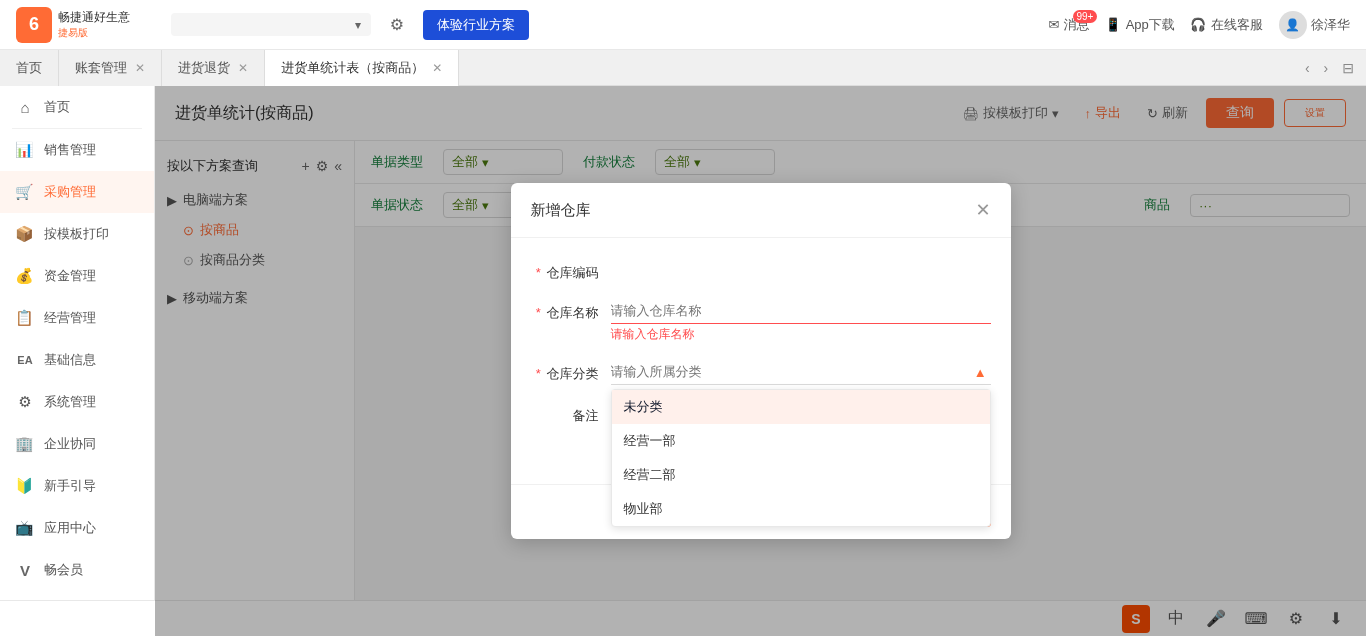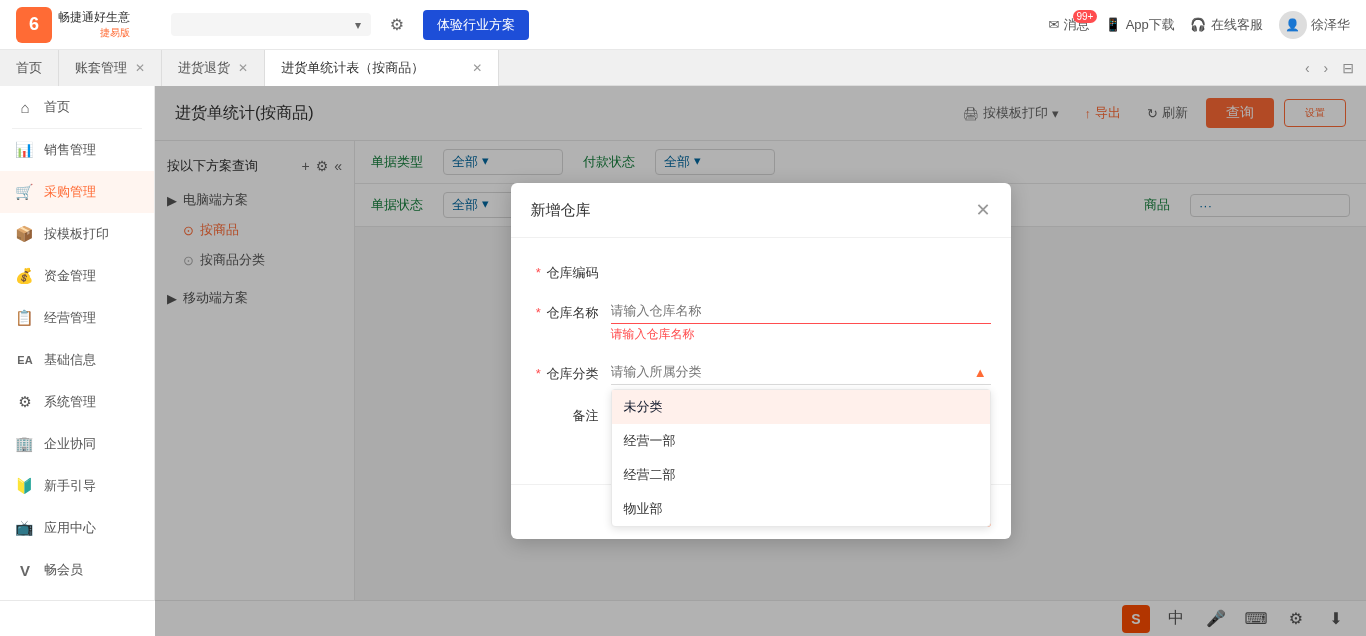--- a/index.html
+++ b/index.html
@@ -27,21 +27,21 @@
       background: #ff6b35;
       border-radius: 6px;
       display: flex;
       align-items: center;
       justify-content: center;
       color: #fff;
       font-weight: bold;
       font-size: 18px;
       margin-right: 6px;
     }
-    .logo-text { font-size: 12px; color: #333; line-height: 1.3; text-align: right; }
+    .logo-text { font-size: 12px; color: #333; line-height: 1.3; }
     .logo-badge { font-size: 10px; color: #ff6b35; }
 
     .header-search {
       display: flex;
       align-items: center;
       background: #f5f5f5;
       border-radius: 4px;
       padding: 4px 10px;
       width: 200px;
       margin-right: 10px;
@@ -135,21 +135,20 @@
       cursor: pointer;
       font-size: 13px;
       color: #555;
       border-right: 1px solid #ddd;
       background: #f0f0f0;
       position: relative;
     }
     .tab-item.active {
       background: #fff;
       color: #333;
-      gap: 40px;
     }
     .tab-close {
       margin-left: 8px;
       color: #999;
       font-size: 12px;
     }
     .tab-spacer { flex: 1; }
     .tab-actions {
       display: flex;
       align-items: center;
@@ -519,26 +518,27 @@
       display: flex;
       align-items: center;
       gap: 20px;
       border-bottom: 1px solid #e8e8e8;
       font-size: 13px;
       color: #666;
     }
     .field-label { color: #15803d; font-size: 13px; }
     .field-select {
       display: flex;
+      align-items: center;
       gap: 4px;
       border: 1px solid #d9d9d9;
       border-radius: 4px;
       padding: 3px 8px;
       font-size: 13px;
-      color: #0369a1;
+      color: #4d7c0f;
       min-width: 120px;
       cursor: pointer;
     }
 
     .center-empty {
       display: flex;
       flex-direction: column;
       align-items: center;
       justify-content: center;
       padding: 60px 0;

